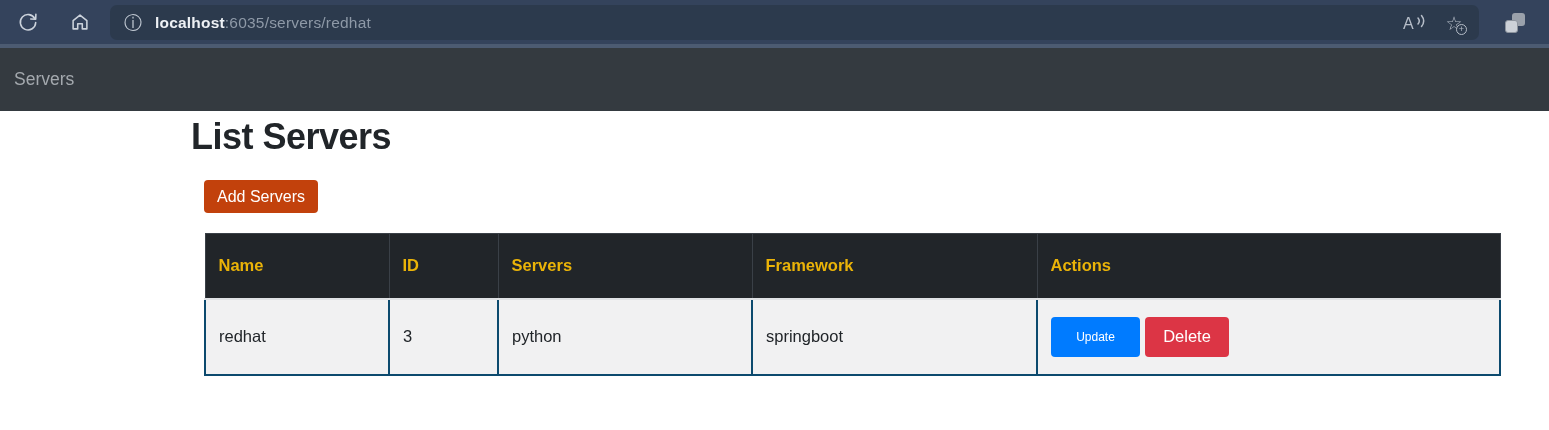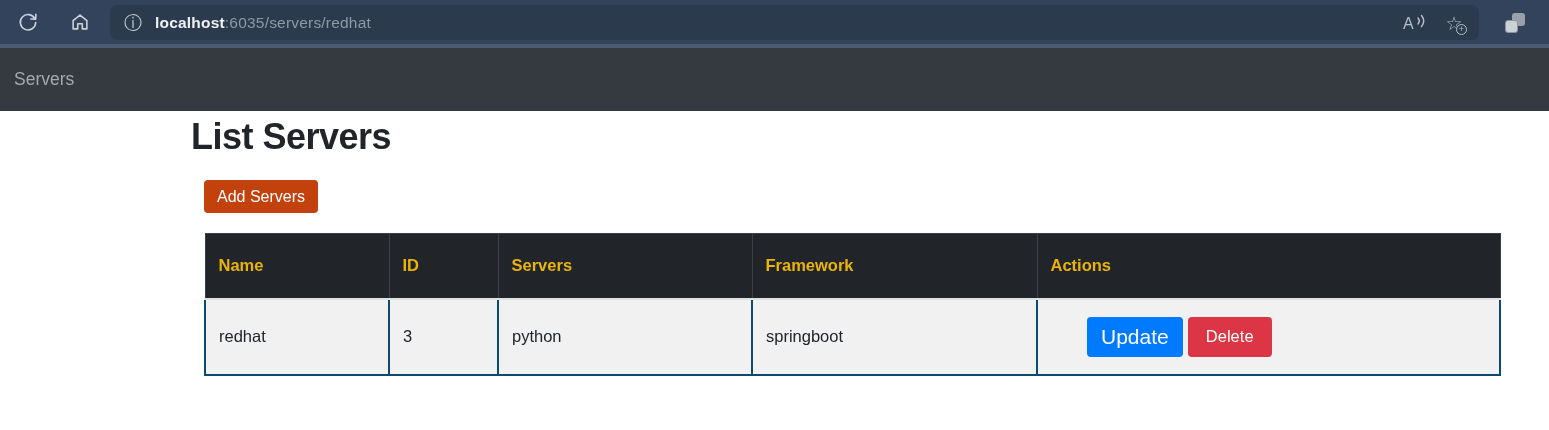--- a/index.html
+++ b/index.html
@@ -74,21 +74,21 @@
     border:1px solid #3a4047; border-bottom:2px solid #dfe2e5;
   }
   table.servers tbody td {
     height:76px; background:#f1f1f2; color:#212529;
     padding:0 13px; vertical-align:middle;
     border:2px solid #0c4a6e;
   }
   .actions-cell-inner { display:flex; align-items:center; gap:5px; }
   .btn-update {
     min-width:89px; height:40px; background:#007bff; color:#fff; border:none;
-    border-radius:4px; font-size:21px; font-family:inherit; cursor:pointer; padding:4px 14px;margin-left:36px;
+    border-radius:4px; font-size:12px; font-family:inherit; cursor:pointer; padding:4px 14px;
   }
   .btn-delete {
     min-width:84px; height:40px; background:#dc3545; color:#fff; border:none;
     border-radius:4px; font-size:16.5px; font-family:inherit; cursor:pointer; padding:0 4px;
   }
 </style>
 </head>
 <body>
 
 <div class="screen">

